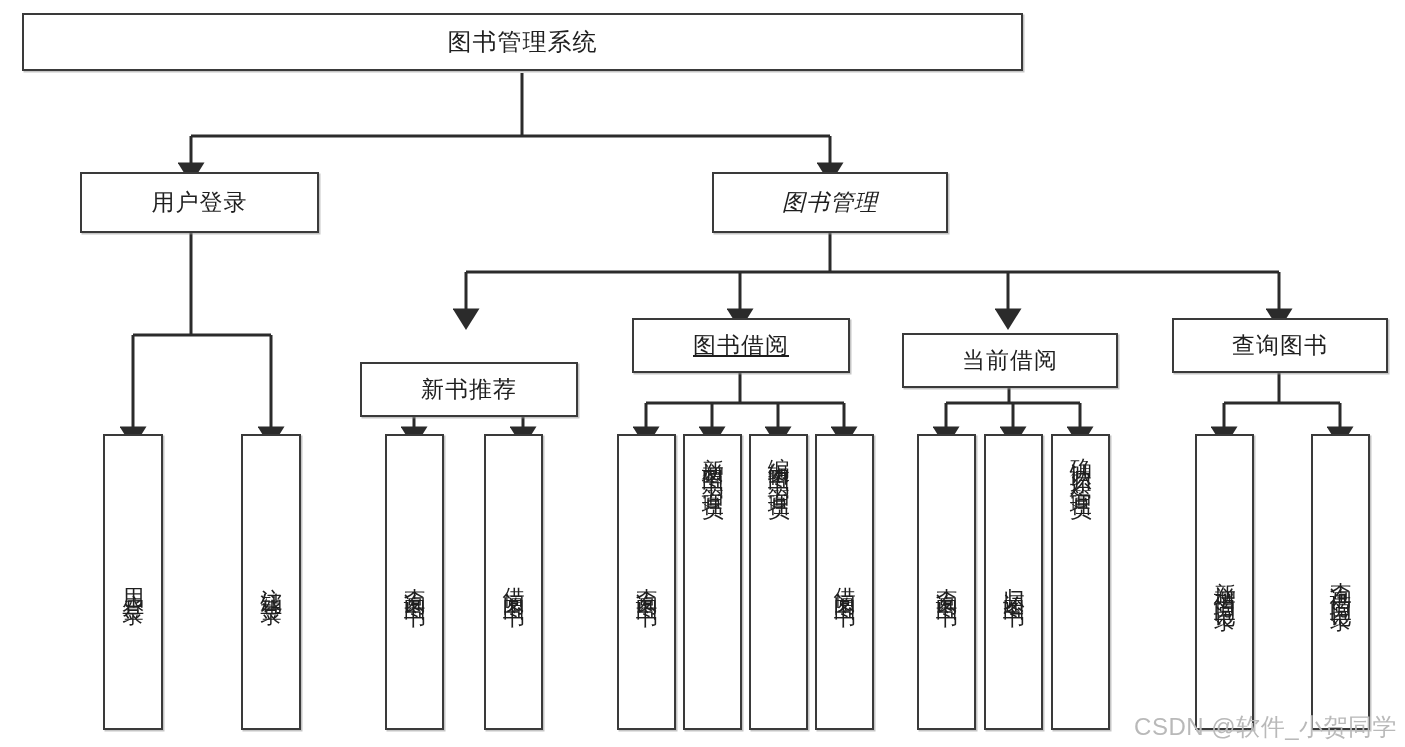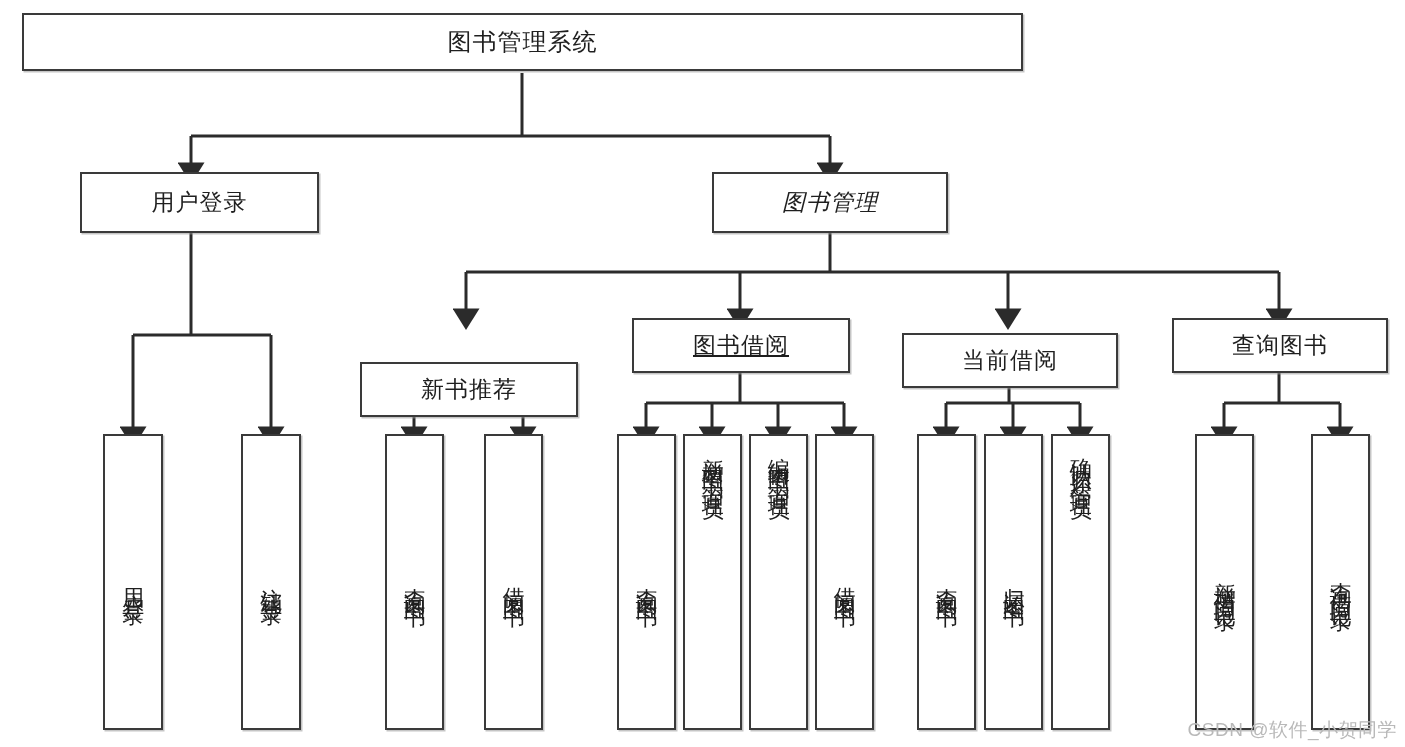--- a/index.html
+++ b/index.html
@@ -64,21 +64,21 @@
   
   .node.vert.center{align-items:center;}
   .node.vert.top{align-items:flex-start;}
   .node.vert.top .lbl{margin-top:4px;}
 
   
   #watermark{
     position:absolute;
     right:8px;
     bottom:4px;
-    font-size:19px;
+    font-size:24px;
     color:#b9b9b9;
     letter-spacing:.5px;
     white-space:nowrap;
     user-select:none;
   }
 </style>
 </head>
 <body>
 
 <div id="canvas">

